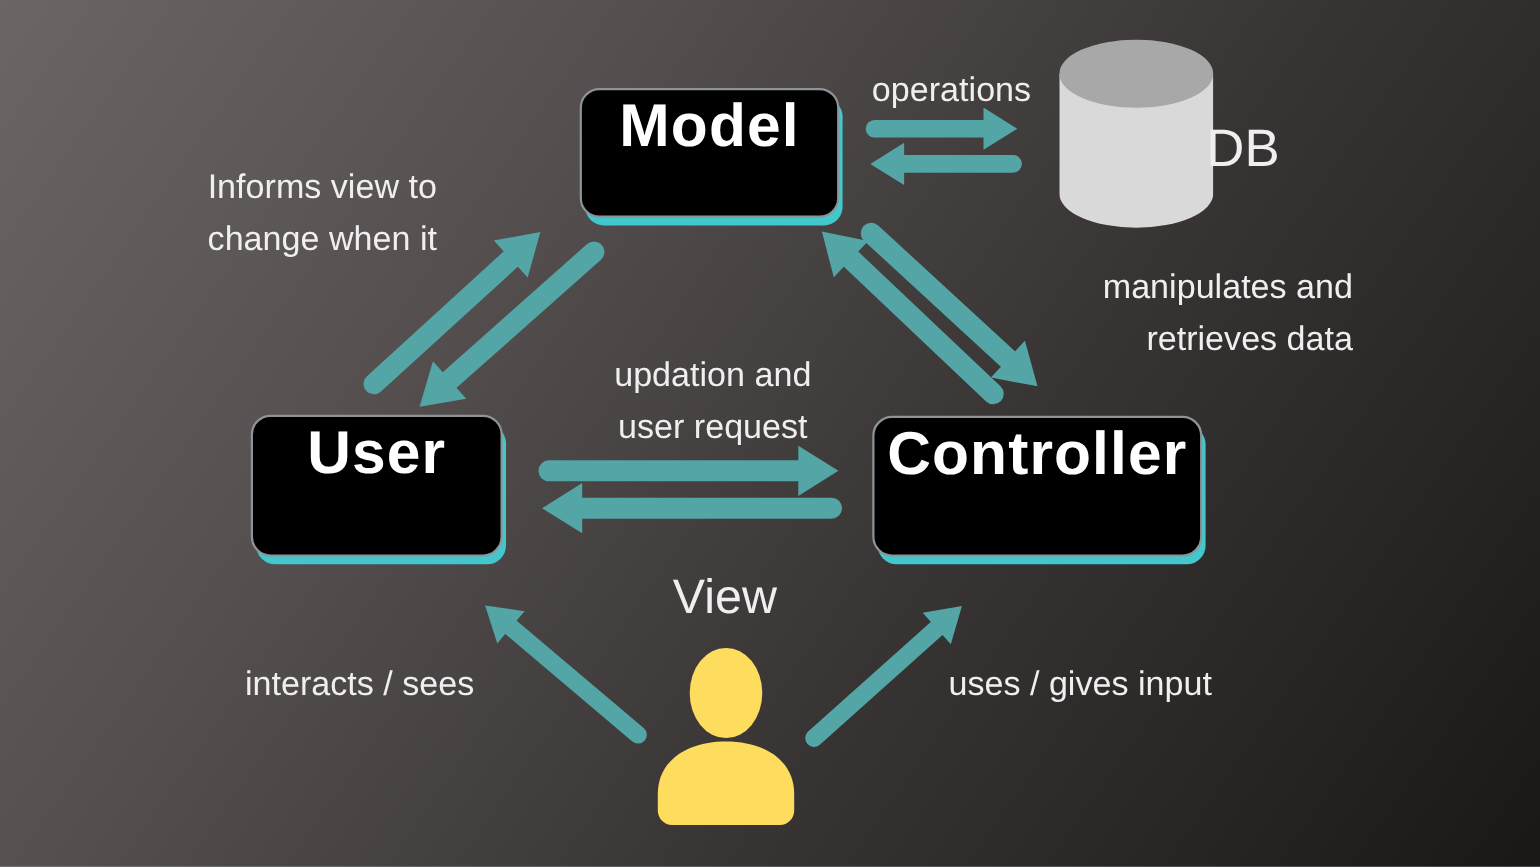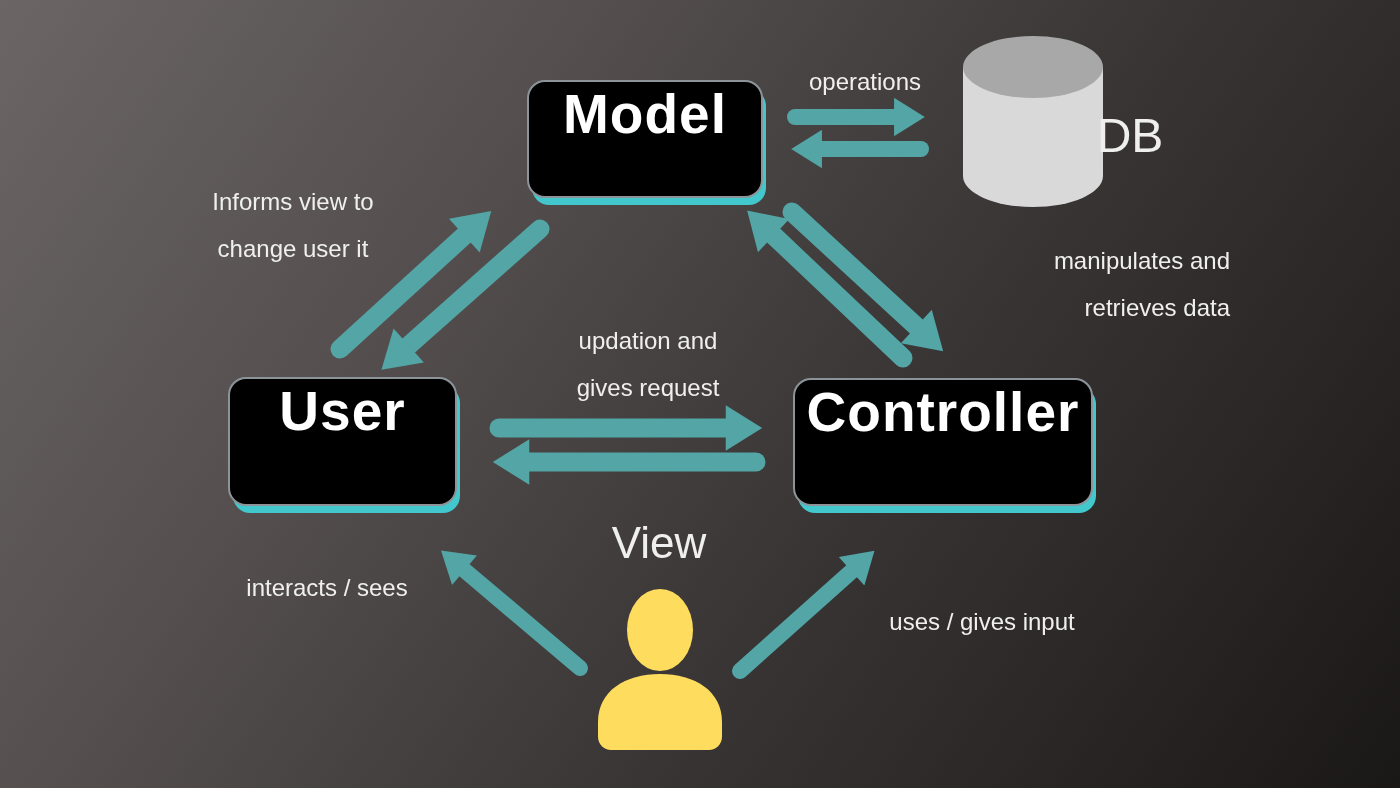--- a/index.html
+++ b/index.html
@@ -34,21 +34,21 @@
     color:#fff;
     font-weight:bold;
     font-size:55px;
     letter-spacing:1px;
   }
   .caption{
     position:absolute;
     color:var(--text);
     font-weight:300;
     text-align:center;
-    font-size:24px;
+    font-size:31px;
     line-height:47px;
   }
   .caption.big{font-size:44px;line-height:50px;}
   .caption.db{font-size:48px;}
   .cyl-top{fill:var(--dbtop);}
   .cyl-body{fill:var(--dbbody);}
   .person{fill:var(--yellow);}
 </style>
 </head>
 <body>
@@ -96,40 +96,40 @@
   </svg>
 
   <div class="caption" style="left:770px;top:58px;width:190px;">
     <span>operations</span>
   </div>
 
   <div class="caption db" style="left:1075px;top:112px;width:110px;">
     <span>DB</span>
   </div>
 
-  <div class="caption" style="left:153px;top:146px;width:280px;margin-top:32px;">
+  <div class="caption" style="left:153px;top:146px;width:280px;">
     <div>Informs view to</div>
-    <div>change user it</div>
+    <div>change when it</div>
   </div>
 
   <div class="caption" style="left:930px;top:237px;width:300px;text-align:right;">
     <div>manipulates and</div>
     <div>retrieves data</div>
   </div>
 
   <div class="caption" style="left:498px;top:317px;width:300px;">
     <div>updation and</div>
-    <div>gives request</div>
+    <div>user request</div>
   </div>
 
   <div class="caption big" style="left:589px;top:518px;width:140px;">
     <span>View</span>
   </div>
 
-  <div class="caption" style="left:177px;top:564px;width:300px;">
+  <div class="caption" style="left:177px;top:598px;width:300px;">
     <span>interacts / sees</span>
   </div>
 
   <div class="caption" style="left:832px;top:598px;width:300px;">
     <span>uses / gives input</span>
   </div>
 
 </div>
 
 </body></html>

